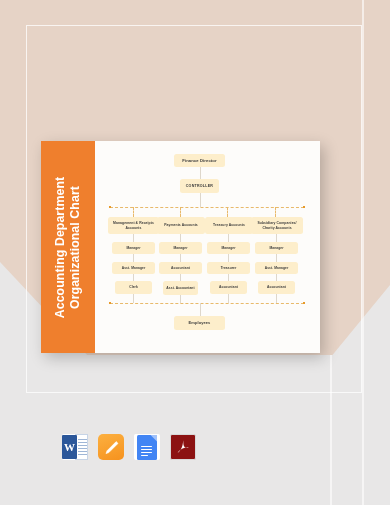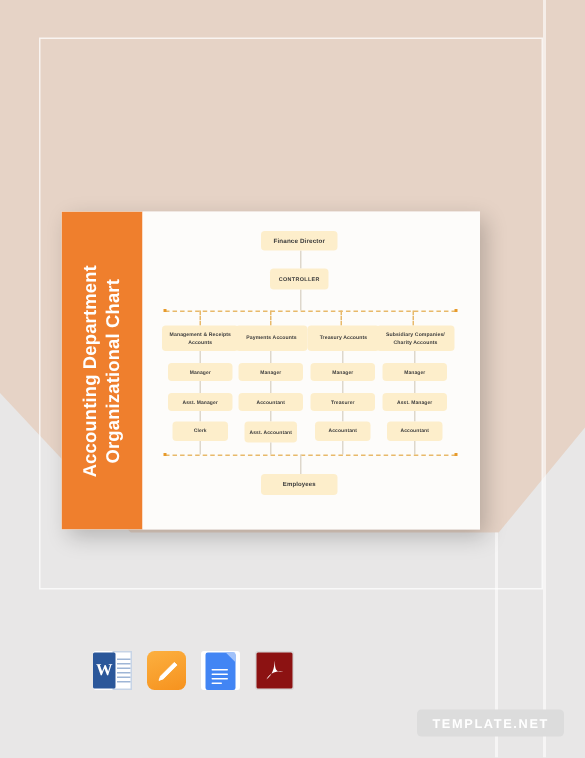--- a/index.html
+++ b/index.html
@@ -229,15 +229,14 @@
 
     <div class="icon ic-pdf">
       <svg width="18" height="18" viewBox="0 0 18 18" aria-hidden="true">
         <path d="M9.4 2.2 C9.0 3.9 8.9 6.0 8.3 8.0 C7.4 11.0 5.6 13.6 3.6 15.0
                  C4.4 13.2 6.2 11.4 8.6 10.4 C11.2 9.3 13.6 9.3 15.1 9.8
                  C13.6 9.9 11.9 10.2 10.6 9.0 C9.3 7.8 9.2 5.0 9.4 2.2 Z" fill="#ffffff"></path>
       </svg>
     </div>
   </div>
 
-  <div class="brand">TEMPLATE.NET</div>
 
 </div>
 
 </body></html>

